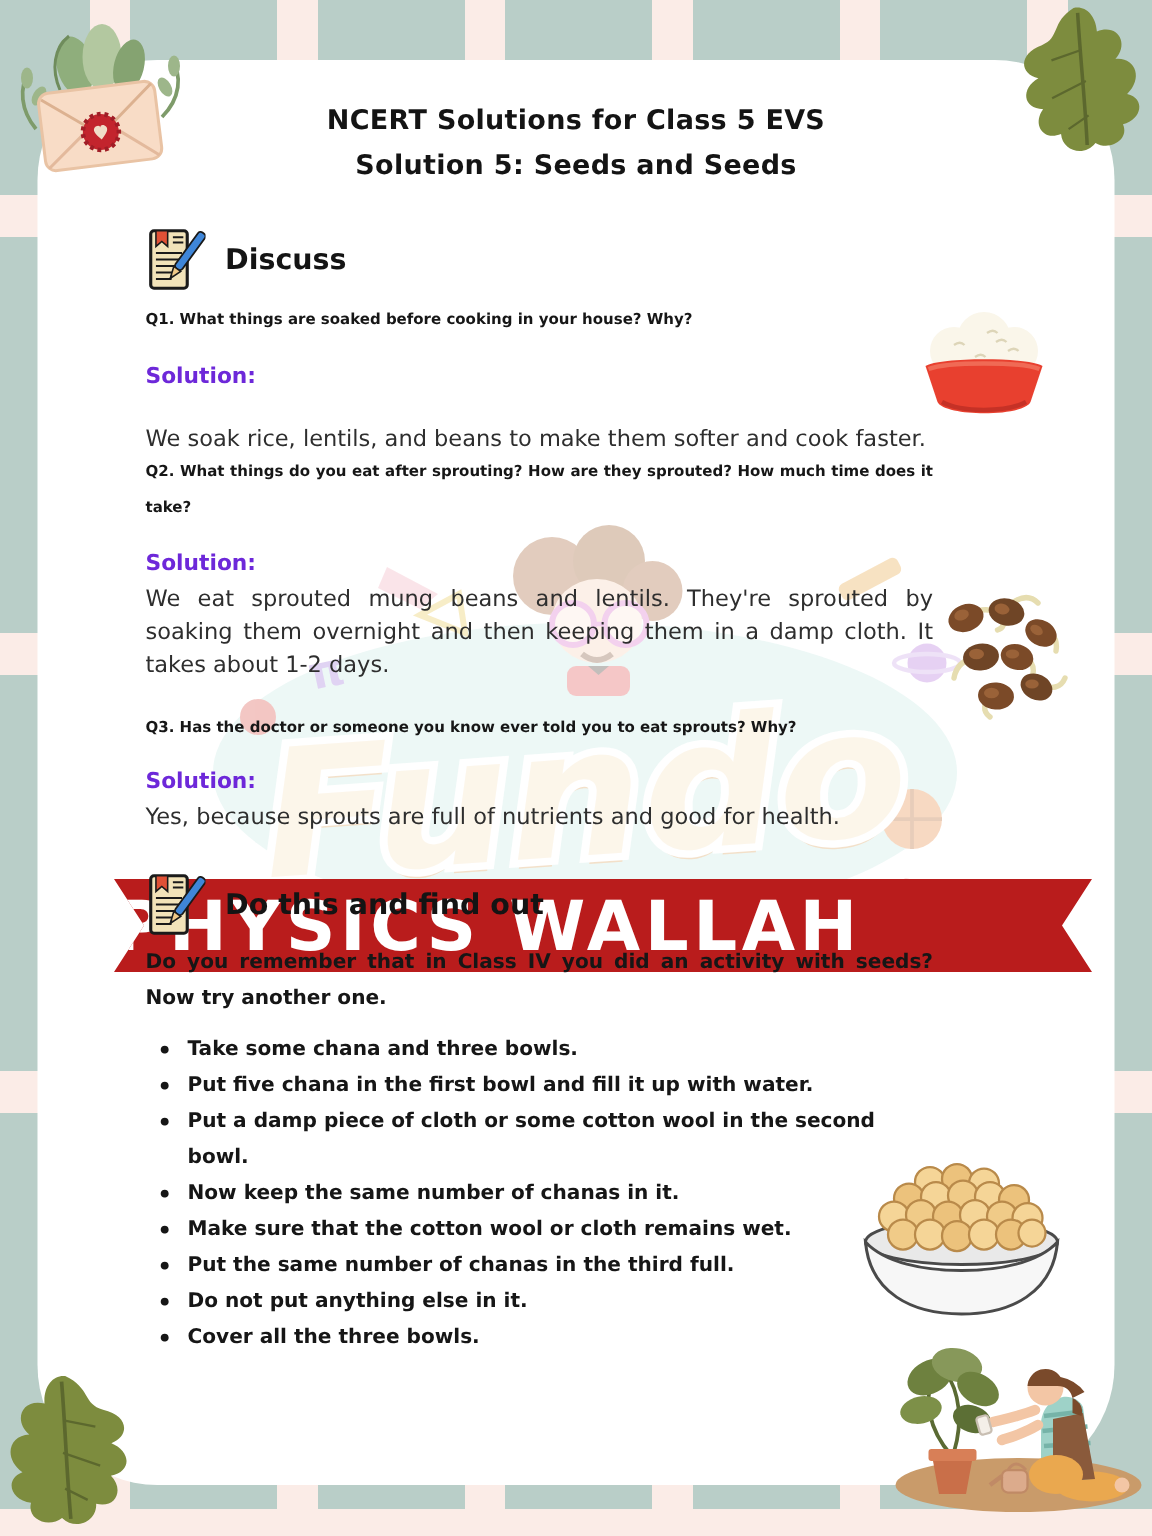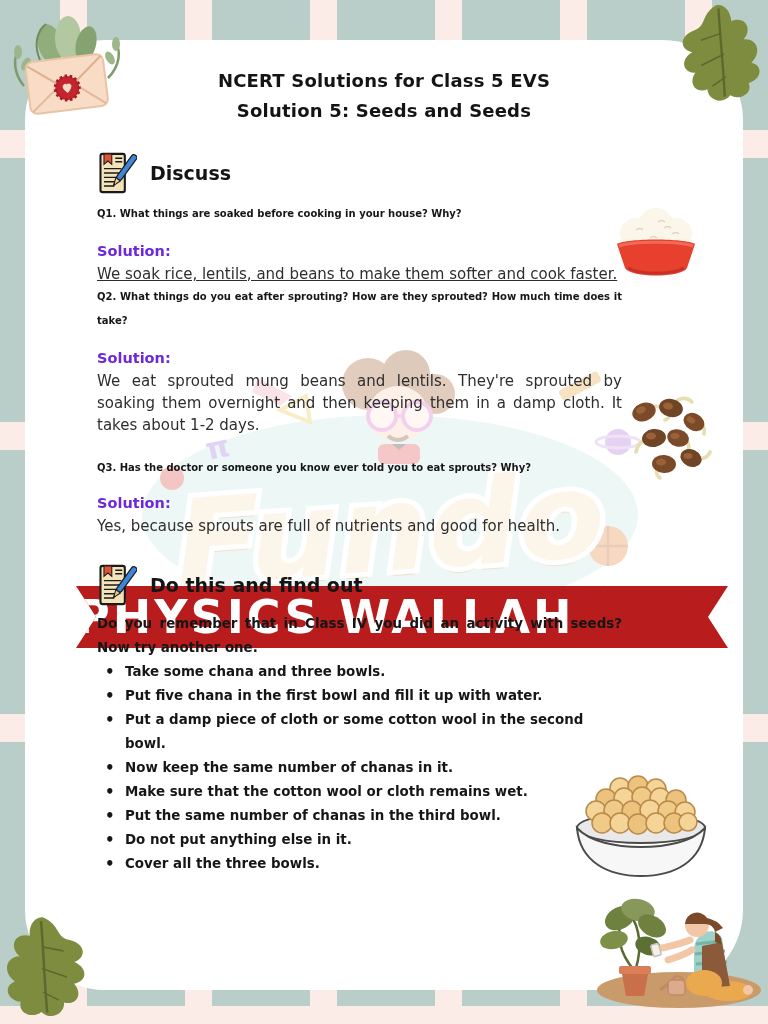--- a/index.html
+++ b/index.html
@@ -22,21 +22,21 @@
   .col{ margin-left:72px; width:525px; }
   .sec-header{ display:flex; align-items:center; gap:13px; margin-left:72px; }
   .sec-header .hicon{ width:40px; height:46px; flex:0 0 auto; }
   .sec-header .hlabel{ font-weight:bold; font-size:19px; color:#141414; }
   .question{ font-weight:bold; font-size:10px; line-height:24px; color:#161616;
     text-align:justify; }
   .q-one{ line-height:20px; }
   .sol-label{ font-weight:bold; font-size:14.5px; line-height:19px; color:#6d28d9; }
   .sol-body{ font-size:15px; line-height:22px; color:#2e2e2e; text-align:justify; }
   .intro{ font-weight:bold; font-size:13.4px; line-height:24px; color:#161616; text-align:justify; }
-  ul.steps{ list-style:none; }
+  ul.steps{ list-style:none; margin-top:10px; }
   ul.steps li{ position:relative; padding-left:28px; font-weight:bold; font-size:13.4px;
     line-height:24px; color:#161616; }
   ul.steps li::before{ content:"•"; position:absolute; left:8px; top:0; font-size:15px; }
 
   
   .watermark{ position:absolute; left:105px; top:310px; width:520px; height:280px;
     opacity:0.30; z-index:1; pointer-events:none; }
   .banner{
     position:absolute; left:51px; top:546px; width:652px; height:62px; z-index:2;
     background:#b91c1c;
@@ -124,21 +124,21 @@
             <path d="M29.4,40 l0.9,3" stroke="#1a1a1a" stroke-width="1.2"></path>
           </g>
         </g>
       </svg>
       <span class="hlabel">Discuss</span>
     </div>
 
     <div class="col">
       <p class="question q-one" style="margin-top:8px;">Q1. What things are soaked before cooking in your house? Why?</p>
       <p class="sol-label" style="margin-top:18px;">Solution:</p>
-      <p class="sol-body" style="margin-top:2px;text-decoration:underline;">We soak rice, lentils, and beans to make them softer and cook faster.</p>
+      <p class="sol-body" style="margin-top:20px;">We soak rice, lentils, and beans to make them softer and cook faster.</p>
 
       <p class="question" style="">Q2. What things do you eat after sprouting? How are they sprouted? How much time does it take?</p>
       <p class="sol-label" style="margin-top:16px;">Solution:</p>
       <p class="sol-body" style="margin-top:2px;">We eat sprouted mung beans and lentils. They're sprouted by soaking them overnight and then keeping them in a damp cloth. It takes about 1-2 days.</p>
 
       <p class="question" style="margin-top:20px;">Q3. Has the doctor or someone you know ever told you to eat sprouts? Why?</p>
       <p class="sol-label" style="margin-top:14px;">Solution:</p>
       <p class="sol-body" style="margin-top:2px;">Yes, because sprouts are full of nutrients and good for health.</p>
     </div>
 
@@ -150,21 +150,21 @@
     </div>
 
     <div class="col">
       <p class="intro" style="margin-top:4px;">Do you remember that in Class IV you did an activity with seeds? Now try another one.</p>
       <ul class="steps">
         <li>Take some chana and three bowls.</li>
         <li>Put five chana in the first bowl and fill it up with water.</li>
         <li>Put a damp piece of cloth or some cotton wool in the second bowl.</li>
         <li>Now keep the same number of chanas in it.</li>
         <li>Make sure that the cotton wool or cloth remains wet.</li>
-        <li>Put the same number of chanas in the third bowl.</li>
+        <li>Put the same number of chanas in the third full.</li>
         <li>Do not put anything else in it.</li>
         <li>Cover all the three bowls.</li>
       </ul>
     </div>
   </div>
 </div>
 
 <svg class="decor d-envelope" viewBox="0 0 122 112">
   <g>
     <path d="M18,70 C8,58 6,42 14,32" stroke="#7e9b6a" stroke-width="2.5" fill="none"></path>

